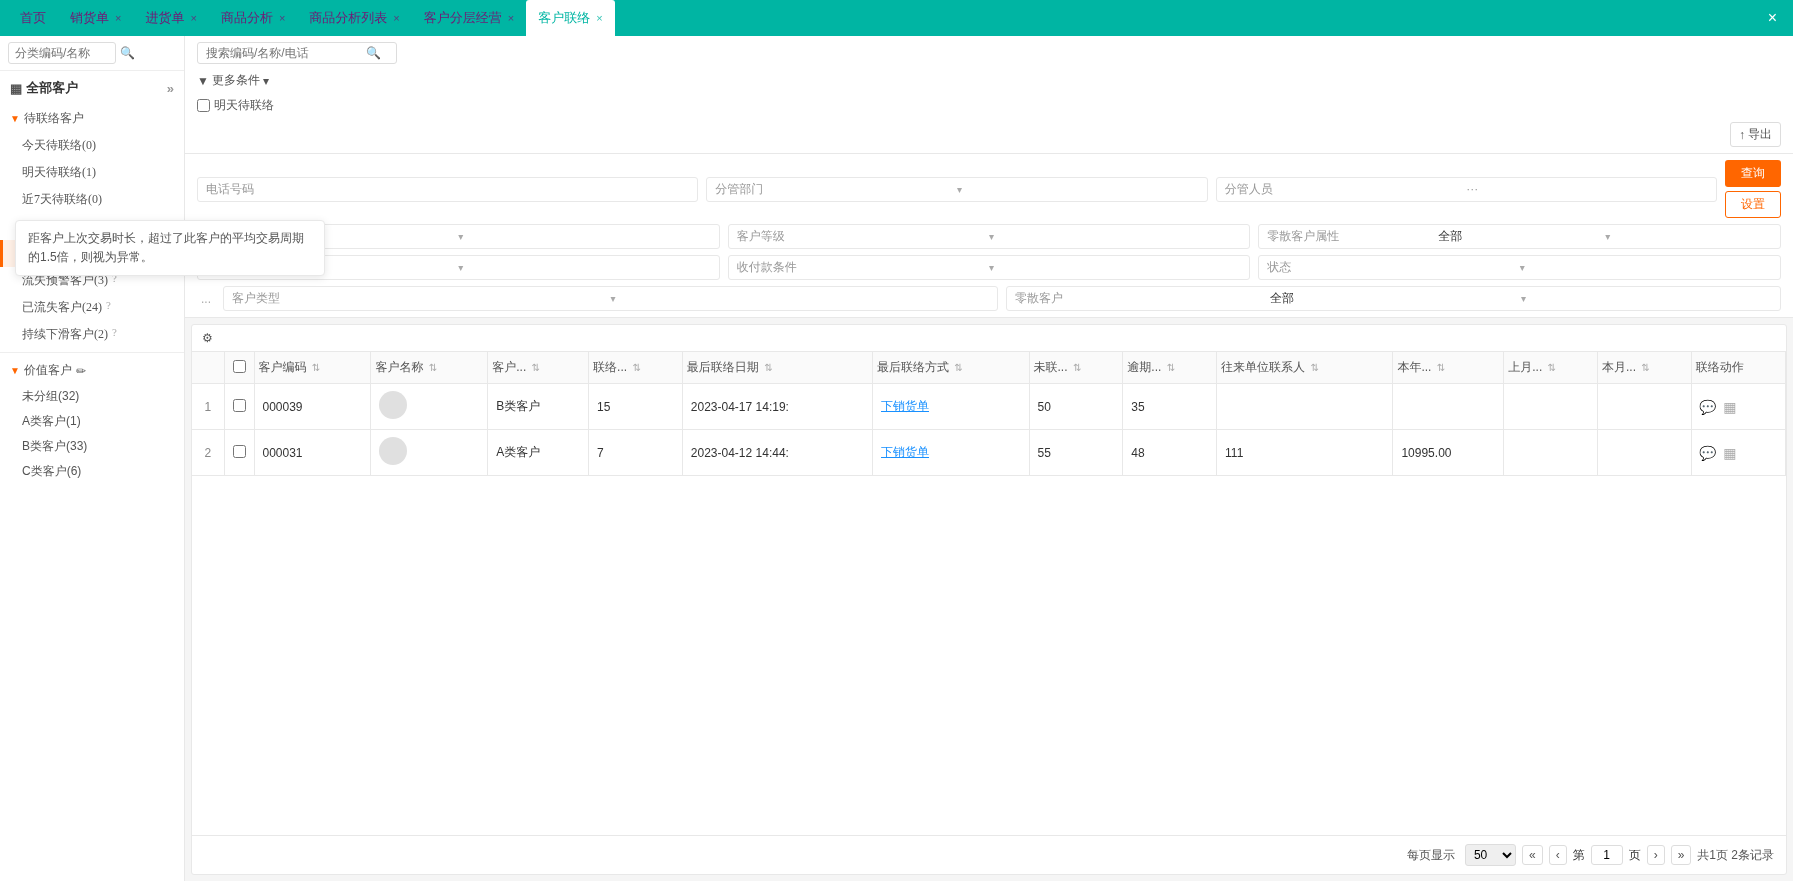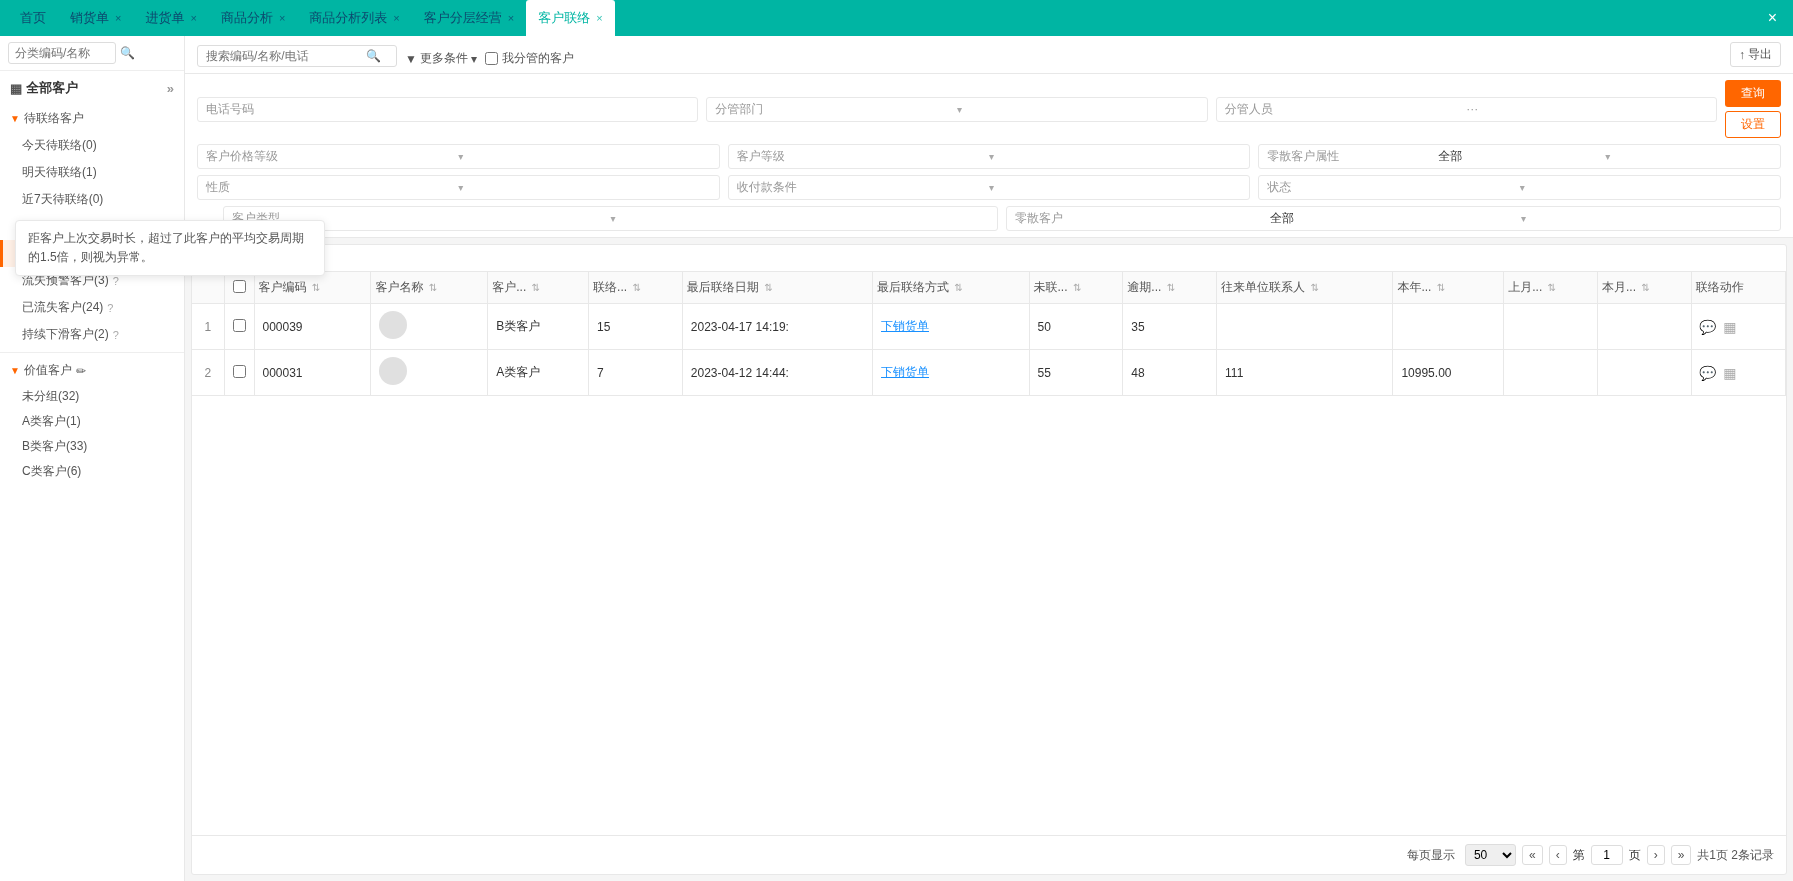--- a/index.html
+++ b/index.html
@@ -3,21 +3,21 @@
   <meta charset="utf-8">
   <style>
     * { box-sizing: border-box; margin: 0; padding: 0; }
     body { font-family: 'Microsoft YaHei', Arial, sans-serif; font-size: 12px; background: #f5f5f5; color: #333; overflow: hidden; }
 
     
     .top-nav {
       display: flex; align-items: center; background: #00b5a3; height: 36px; padding: 0 8px;
     }
     .nav-item {
-      color: #0c4a6e; padding: 0 12px; height: 36px; display: flex; align-items: center; cursor: pointer; font-size: 13px; white-space: nowrap;
+      color: #701a75; padding: 0 12px; height: 36px; display: flex; align-items: center; cursor: pointer; font-size: 13px; white-space: nowrap;
     }
     .nav-item.active { background: #fff; color: #00b5a3; border-radius: 3px 3px 0 0; }
     .nav-item .close-x { margin-left: 6px; font-size: 11px; opacity: 0.8; }
     .nav-close-btn { margin-left: auto; color: #fff; cursor: pointer; font-size: 16px; padding: 0 8px; }
 
     
     .main-layout { display: flex; height: calc(100vh - 36px); }
 
     
     .sidebar {
@@ -38,21 +38,21 @@
     .sidebar-all-customers .collapse-btn { margin-left: auto; color: #999; cursor: pointer; }
 
     .sidebar-group { padding: 0; }
     .sidebar-group-title {
       display: flex; align-items: center; padding: 5px 10px; color: #555; font-size: 12px; cursor: pointer;
     }
     .sidebar-group-title .arrow { margin-right: 4px; color: #f60; font-size: 10px; }
 
     .sidebar-item {
       padding: 5px 10px 5px 22px; color: #555; cursor: pointer; font-size: 12px; white-space: nowrap;
-      display: flex; align-items: center;
+      display: flex;  font-family: Liberation Serif, serif;
     }
     .sidebar-item.active { background: #fff0e6; color: #f60; font-weight: bold; border-left: 3px solid #f60; }
     .sidebar-item .help-icon { margin-left: 4px; color: #aaa; font-size: 11px; }
 
     .sidebar-divider { border: none; border-top: 1px solid #eee; margin: 4px 0; }
 
     .sidebar-value-group {
       padding: 5px 10px; color: #555; font-size: 12px; cursor: pointer;
       display: flex; align-items: center;
     }
@@ -62,21 +62,21 @@
     }
 
     
     .content-area {
       flex: 1; display: flex; flex-direction: column; background: #f5f5f5; overflow: hidden;
     }
 
     
     .filter-bar {
       background: #fff; border-bottom: 1px solid #e8e8e8; padding: 6px 12px;
-      display: flex; align-items: flex-end; gap: 8px;
+      display: flex; align-items: flex-start; gap: 8px; flex-direction: column;
     }
     .filter-search-box {
       display: flex; align-items: center; border: 1px solid #ddd; border-radius: 3px;
       padding: 3px 8px; background: #fff; min-width: 200px;
     }
     .filter-search-box input {
       border: none; outline: none; font-size: 12px; width: 160px; color: #999;
     }
     .filter-search-box .search-icon { color: #00b5a3; }
     .more-filter {
@@ -299,21 +299,21 @@
         <input type="text" placeholder="搜索编码/名称/电话" style="">
         <span class="search-icon" style="color:#00b5a3;">🔍</span>
       </div>
       <div class="more-filter">
         <span class="filter-icon">▼</span>
         <span>更多条件</span>
         <span>▾</span>
       </div>
       <div class="my-customers">
         <input type="checkbox" style="">
-        <span>我分管的客户</span>
+        <span>明天待联络</span>
       </div>
       <div class="export-btn">
         <span>↑</span>
         <span>导出</span>
       </div>
     </div>
 
     <div class="advanced-filters">
       <div class="filter-row">
         <div class="filter-field filter-field-wide">

